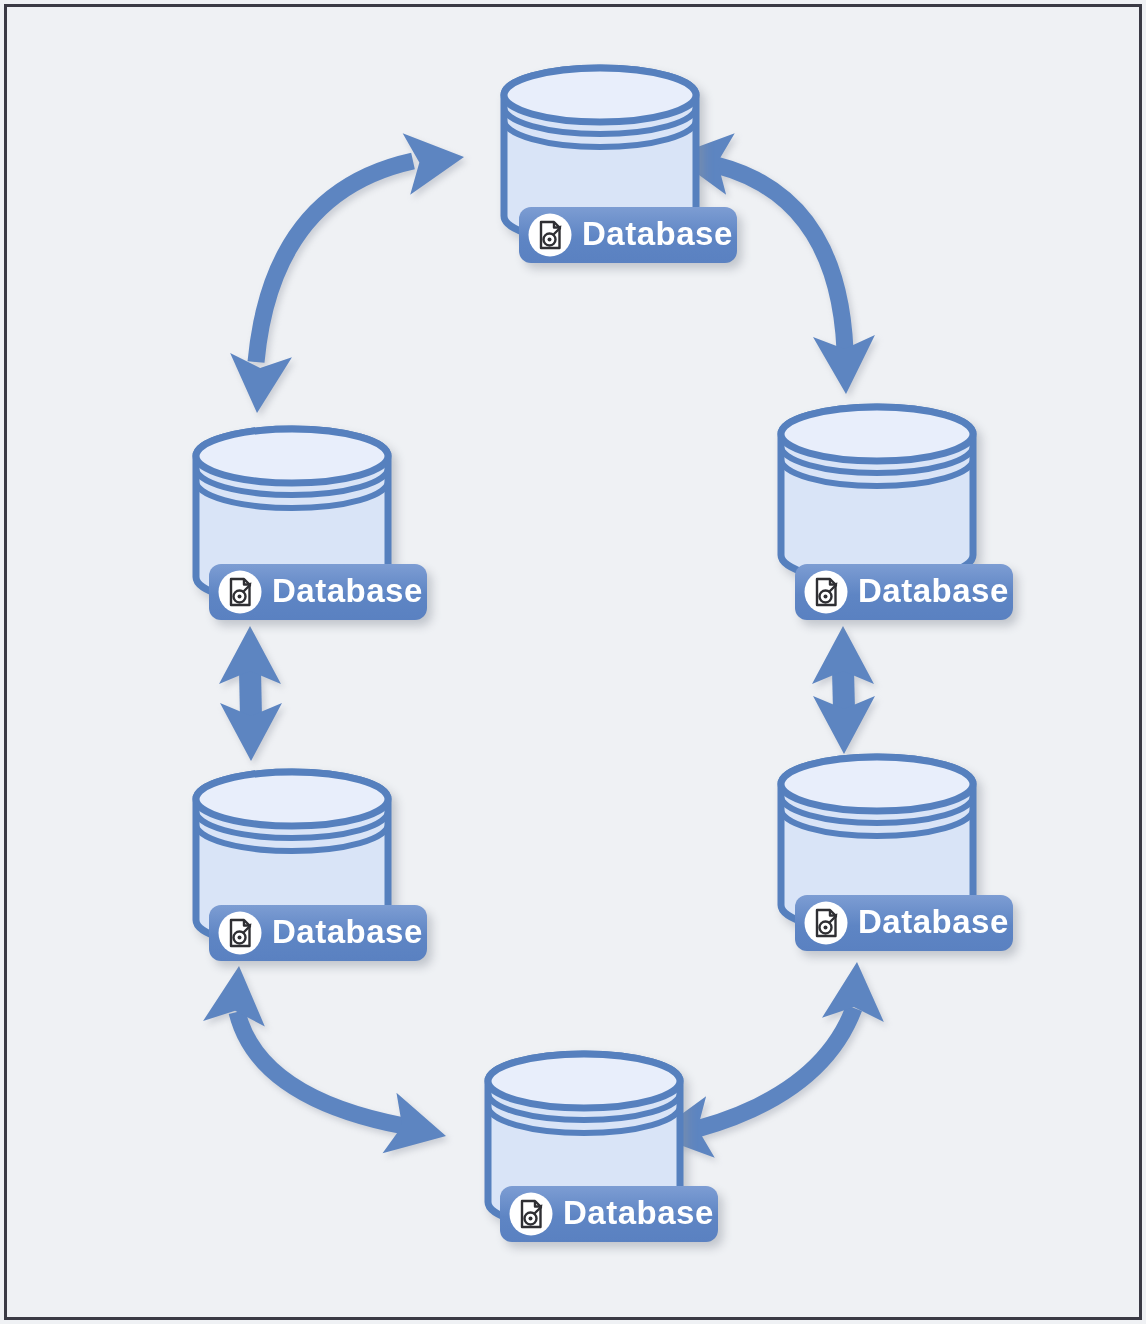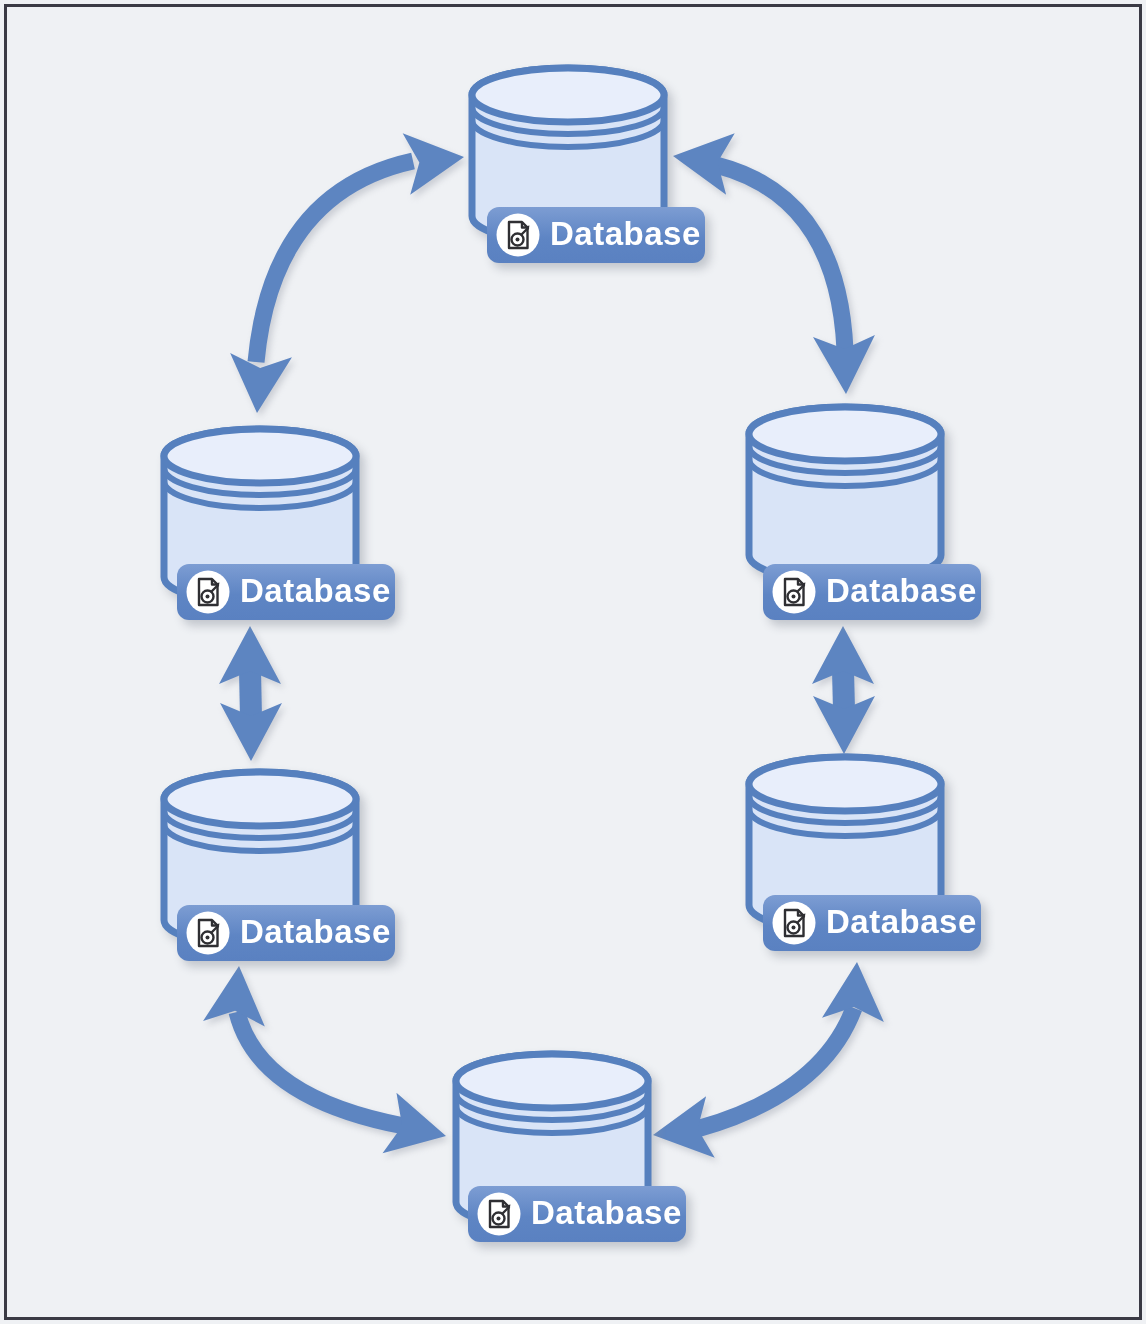--- a/index.html
+++ b/index.html
@@ -9,20 +9,21 @@
     font-family:"Liberation Sans",sans-serif;
   }
   .frame{
     position:absolute;inset:4px;border:3px solid #3a3a44;
     pointer-events:none;z-index:5;
   }
   .node{
     position:absolute;width:240px;height:212px;
     filter:drop-shadow(5px 6px 5px rgba(140,146,158,.45));
     z-index:2;
+    margin-left:32px;
   }
   .cyl{position:absolute;left:0;top:0;display:block;}
   .badge{
     position:absolute;width:218px;height:56px;border-radius:12px;
     background:linear-gradient(180deg,#7d9dd3 0%,#5e85c4 55%,#5a81c1 100%);
     display:flex;align-items:center;gap:10px;
     padding-left:9px;box-sizing:border-box;
   }
   .badge-icon{width:44px;height:44px;display:block;flex:0 0 auto;}
   .badge-text{

